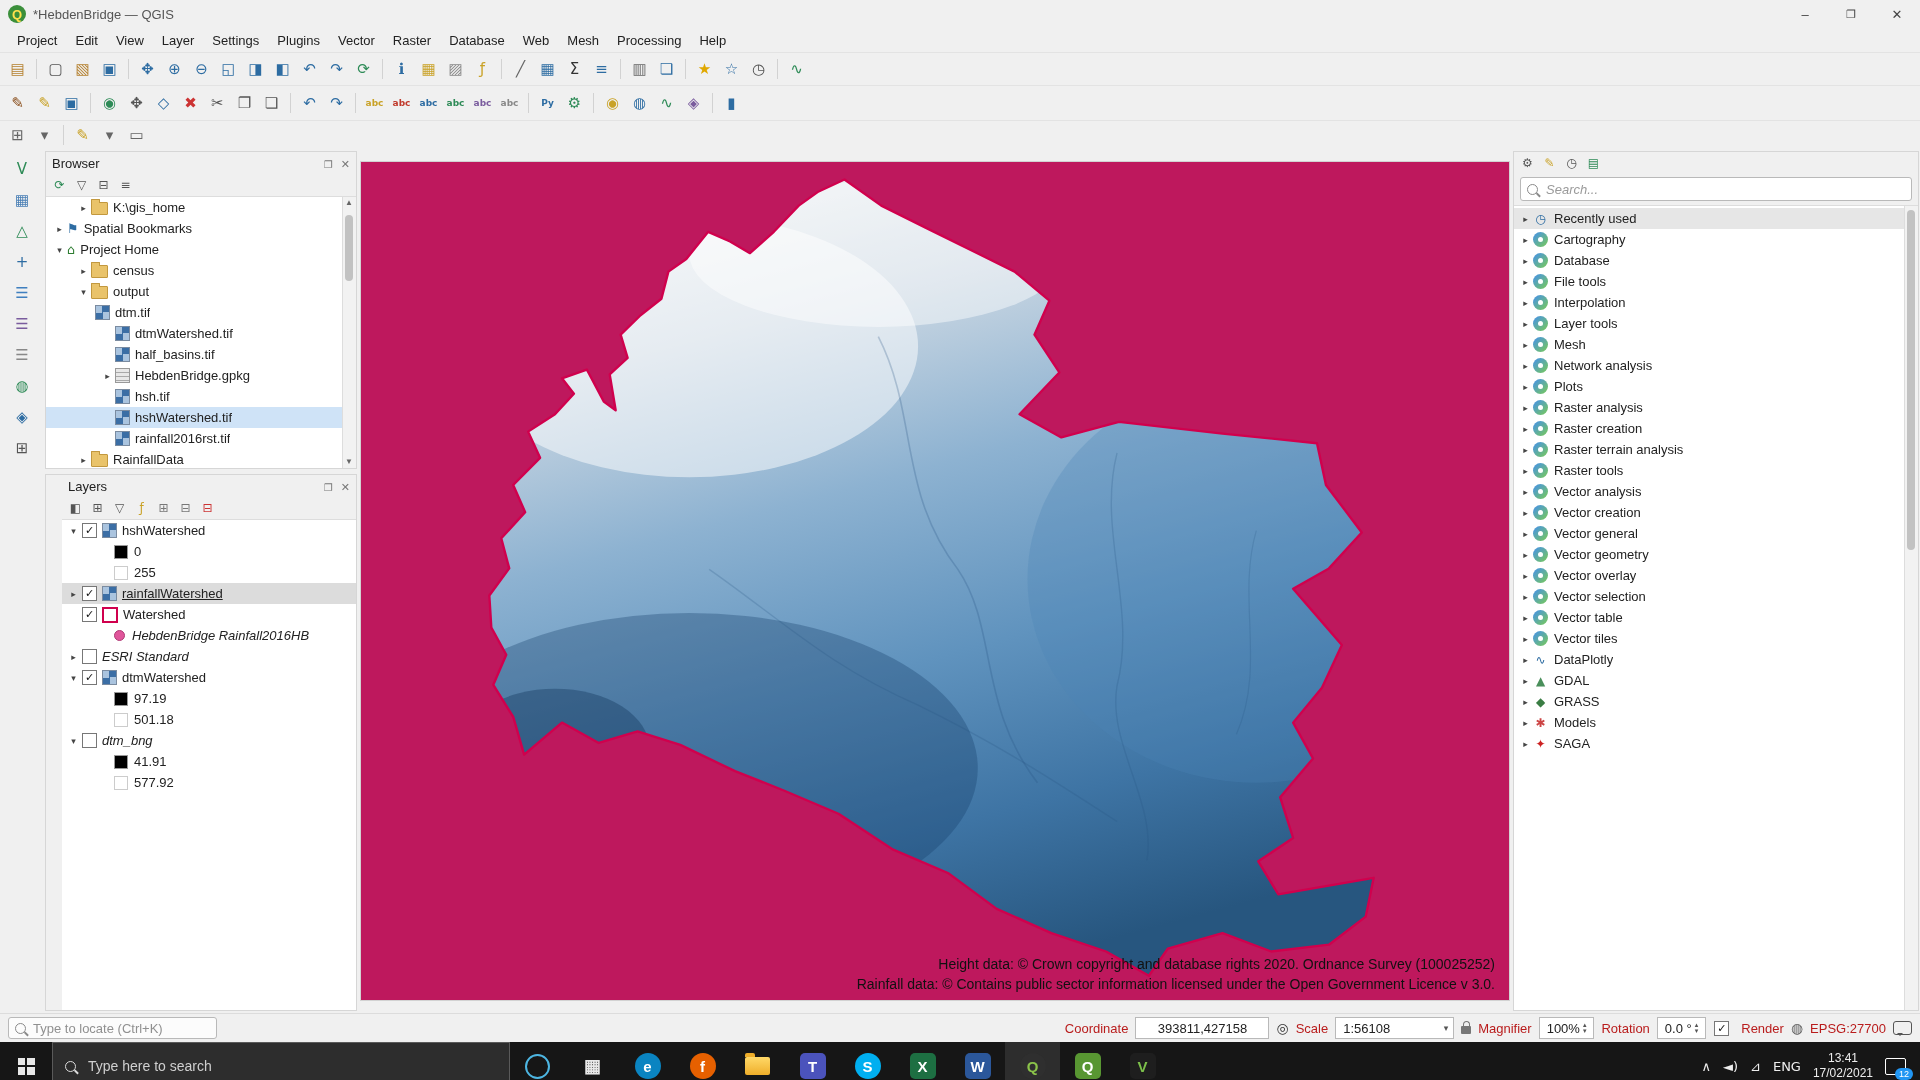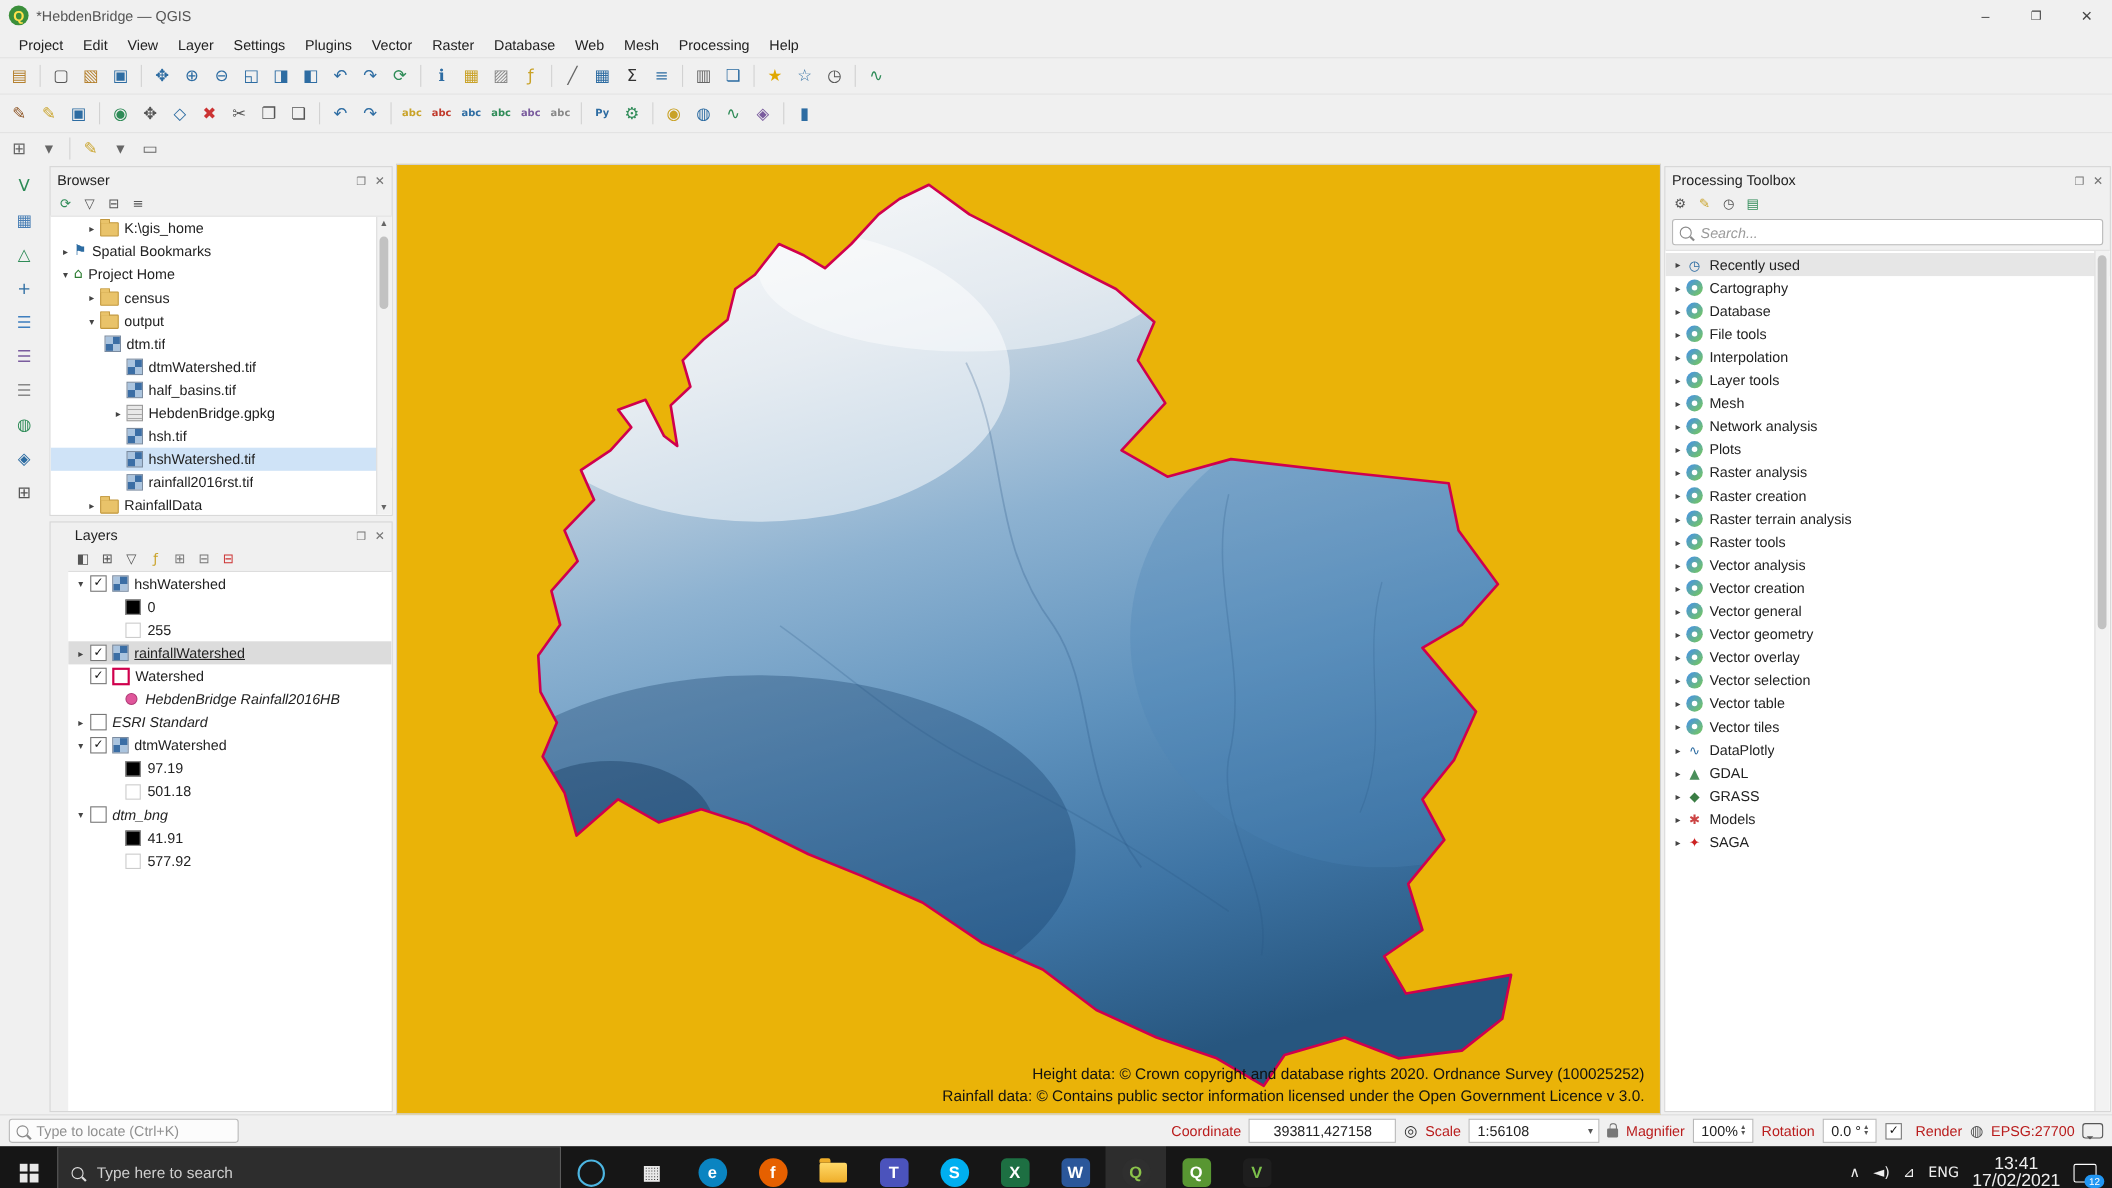--- a/index.html
+++ b/index.html
@@ -57,21 +57,21 @@
              background:conic-gradient(#3b6ea5 25%,#aac4df 0 50%,#3b6ea5 0 75%,#aac4df 0);}
   .ic-gpkg{width:13px;height:13px;border:1px solid #999;background:
            repeating-linear-gradient(#e8e8e8 0 3px,#a9a9a9 3px 4px);}
   .chk{width:13px;height:13px;border:1px solid #777;background:#fff;flex:none;margin:0 5px 0 1px;
        display:flex;align-items:center;justify-content:center;font-size:11px;color:#111;line-height:1;}
   .swatch{width:12px;height:12px;border:1px solid #999;flex:none;margin-right:6px;}
   .point-dot{width:9px;height:9px;border-radius:50%;background:#e0569b;border:1px solid #b03a76;flex:none;margin:0 7px 0 2px;}
   .poly-sym{width:12px;height:12px;background:#fff;border:2px solid #d0004d;flex:none;margin-right:5px;}
 
   
-  .map-canvas{flex:1;position:relative;background:#eab308;border:1px solid #d2d2d2;margin:0 2px;}
+  .map-canvas{flex:1;position:relative;background:#be185d;border:1px solid #d2d2d2;margin:12px 2px;}
   .map-canvas svg{position:absolute;inset:0;width:100%;height:100%;}
   .attribution{position:absolute;right:14px;bottom:6px;text-align:right;font-size:14px;line-height:20px;color:#111;}
 
   
   .processing-panel{width:404px;flex:none;display:flex;flex-direction:column;background:#f0f0f0;
                     border:1px solid #d6d6d6;margin:2px 1px;}
   .search-box{margin:3px 6px 4px 6px;height:22px;border:1px solid #b9b9b9;border-radius:3px;background:#fff;
               display:flex;align-items:center;padding:0 6px;gap:6px;flex:none;}
   .search-box input{border:0;outline:none;flex:1;font:italic 13px "Liberation Sans",sans-serif;color:#444;background:transparent;}
   .search-box input::placeholder{color:#9a9a9a;font-style:italic;}
@@ -124,21 +124,21 @@
   .tb-app{width:55px;display:flex;align-items:center;justify-content:center;position:relative;}
   .tb-app.active{background:rgba(255,255,255,.10);box-shadow:inset 0 -2px 0 #76b9ed;}
   .ai{width:26px;height:26px;display:flex;align-items:center;justify-content:center;font-weight:bold;
       font-size:15px;border-radius:5px;}
   .ai.circle{border-radius:50%;}
   .ai.ring{border:2.5px solid #4db6e2;border-radius:50%;width:21px;height:21px;background:transparent;}
   .ai-folder{width:25px;height:18px;background:linear-gradient(#ffd968,#efae2a);border-radius:2px;position:relative;}
   .ai-folder::before{content:"";position:absolute;top:-4px;left:0;width:10px;height:4px;background:#efae2a;border-radius:2px 2px 0 0;}
   .tray{margin-left:auto;display:flex;align-items:center;gap:12px;padding:0 10px;}
   .tray-icon{font-size:13px;color:#eee;font-family:"DejaVu Sans",sans-serif;}
-  .tray-time{text-align:center;font-size:16px;line-height:15px;}
+  .tray-time{text-align:center;font-size:12px;line-height:15px;}
   .notif{position:relative;width:19px;height:15px;border:1.5px solid #fff;border-radius:2px;margin-right:4px;}
   .badge{position:absolute;right:-8px;bottom:-6px;background:#2196f3;color:#fff;font-size:9px;
          border-radius:8px;padding:0 4px;line-height:12px;}
 </style>
 </head>
 <body>
 
 <div class="app">
 
   <div class="titlebar">
@@ -623,27 +623,20 @@
         </g>
         <use href="#wshed" fill="none" stroke="#d0004d" stroke-width="2.4" stroke-linejoin="round"></use>
       </svg>
       <div class="attribution">
         <div>Height data: © Crown copyright and database rights 2020.  Ordnance Survey (100025252)</div>
         <div>Rainfall data: © Contains public sector information licensed under the Open Government Licence v 3.0.</div>
       </div>
     </div>
 
     <div class="processing-panel">
-      <div class="panel-header">
-        <span>Processing Toolbox</span>
-        <span class="ph-btns">
-          <span class="ph-float"></span>
-          <span class="ph-close"></span>
-        </span>
-      </div>
       <div class="panel-toolbar">
           <button class="tb-btn">
             <span class="tb-glyph" style="color: rgb(85, 85, 85);">⚙</span>
           </button>
           <button class="tb-btn">
             <span class="tb-glyph" style="color: rgb(201, 162, 39);">✎</span>
           </button>
           <button class="tb-btn">
             <span class="tb-glyph" style="color: rgb(85, 85, 85);">◷</span>
           </button>

